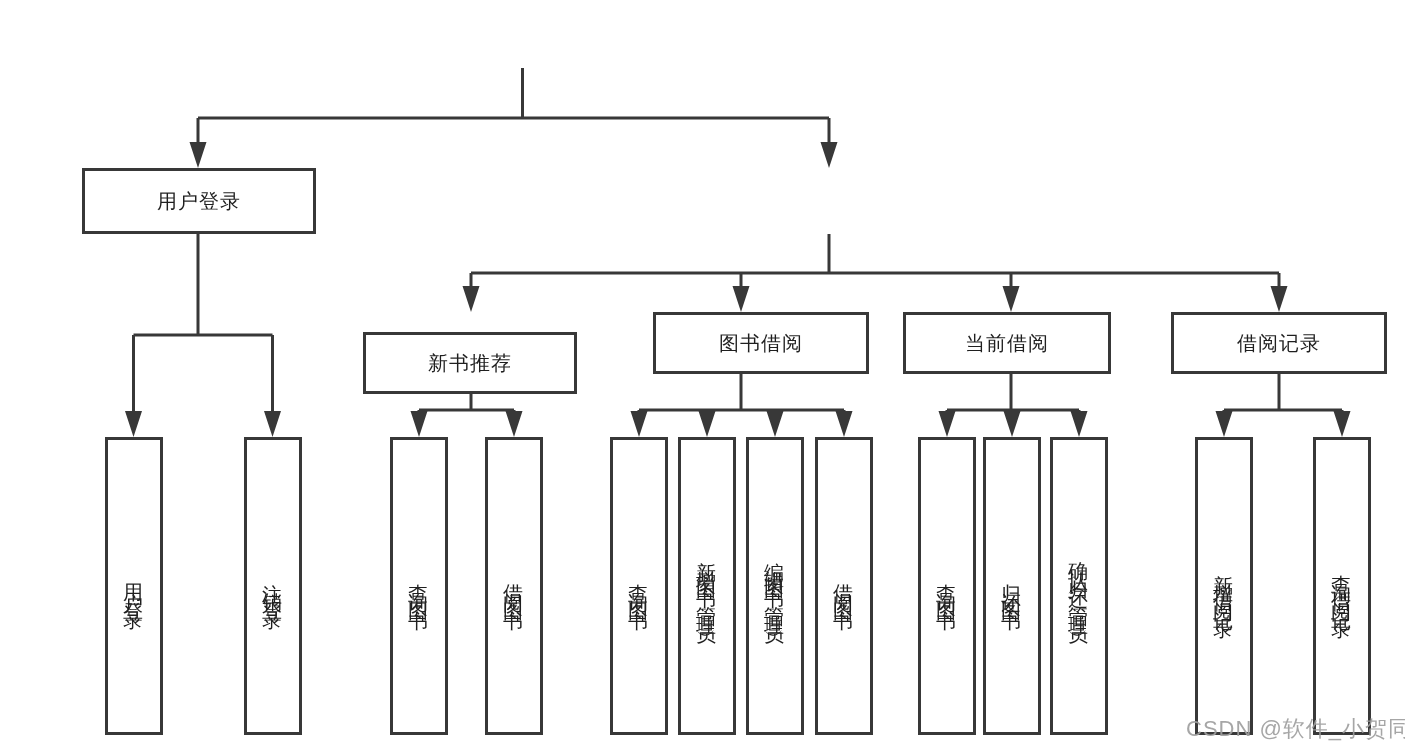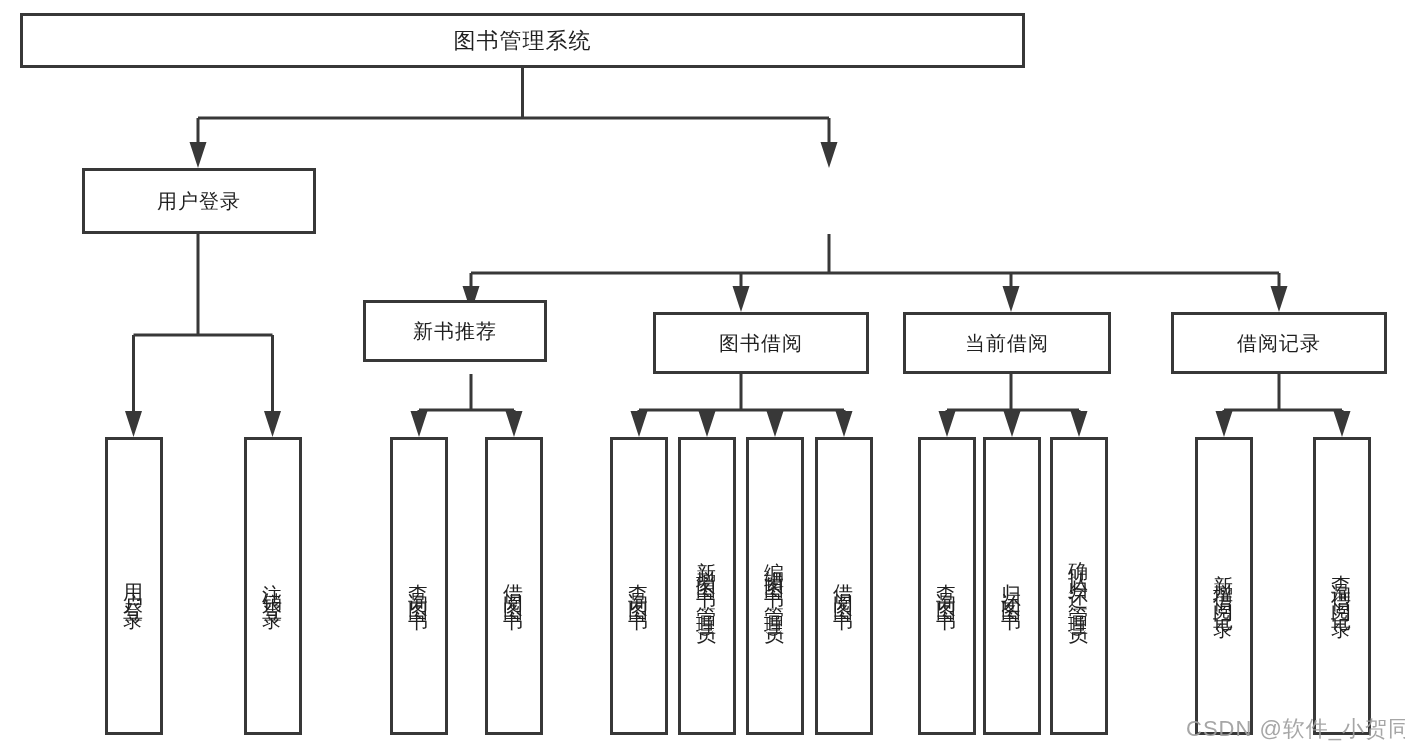--- a/index.html
+++ b/index.html
@@ -92,25 +92,24 @@
       M698.5 411 L715.5 411 L707 437 Z
       M766.5 411 L783.5 411 L775 437 Z
       M835.5 411 L852.5 411 L844 437 Z
       M938.5 411 L955.5 411 L947 437 Z
       M1003.5 411 L1020.5 411 L1012 437 Z
       M1070.5 411 L1087.5 411 L1079 437 Z
       M1215.5 411 L1232.5 411 L1224 437 Z
       M1333.5 411 L1350.5 411 L1342 437 Z"></path>
   </svg>
 
-  <div class="node root" style="left:20px;top:13px;width:1005px;height:55px">图书管理系统</div>
 
   <div class="node h-box" style="left:82px;top:168px;width:234px;height:66px">用户登录</div>
 
-  <div class="node h-box" style="left:363px;top:300px;width:184px;height:62px">新书推荐</div>
+  <div class="node h-box" style="left:363px;top:332px;width:214px;height:62px">新书推荐</div>
   <div class="node h-box" style="left:653px;top:312px;width:216px;height:62px">图书借阅</div>
   <div class="node h-box" style="left:903px;top:312px;width:208px;height:62px">当前借阅</div>
   <div class="node h-box" style="left:1171px;top:312px;width:216px;height:62px">借阅记录</div>
 
   <div class="node leaf" style="left:105px;top:437px;width:58px;height:298px">用户登录</div>
   <div class="node leaf" style="left:244px;top:437px;width:58px;height:298px">注销登录</div>
 
   <div class="node leaf" style="left:390px;top:437px;width:58px;height:298px">查询图书</div>
   <div class="node leaf" style="left:485px;top:437px;width:58px;height:298px">借阅图书</div>
 

